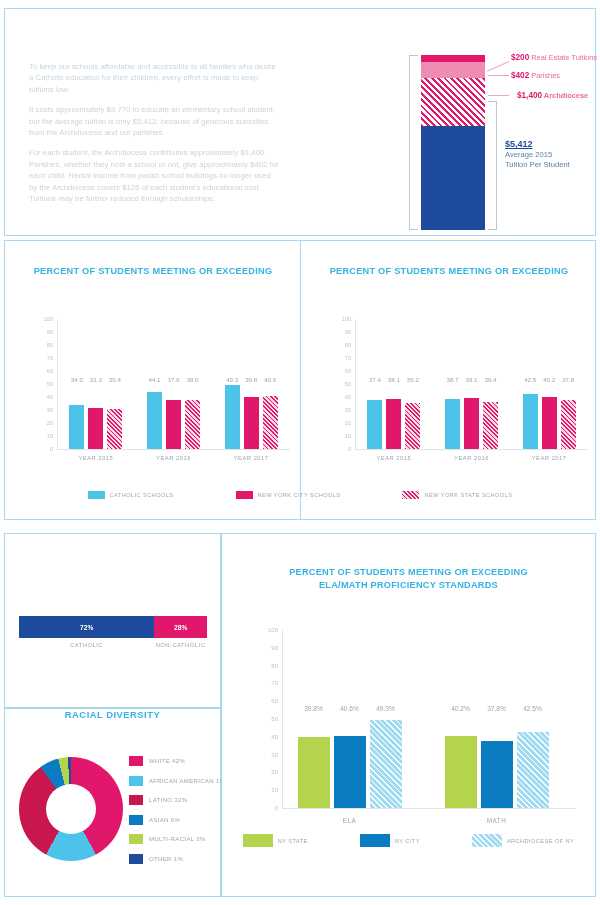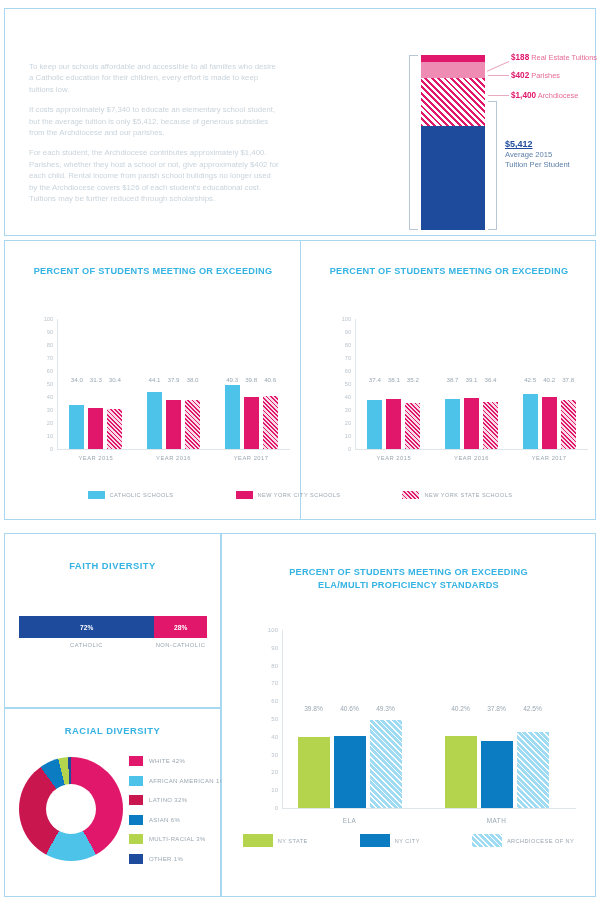--- a/index.html
+++ b/index.html
@@ -48,21 +48,21 @@
     font-size:7.6px; line-height:10.5px; color:#5b7fa6;
   }
   .lbl-avg-cost b { color:#1e4b9c; font-size:9px; }
   .lbl-tuition { position:absolute; left:180px; top:90px; font-size:7.6px; line-height:10.5px; color:#5b7fa6; }
   .lbl-tuition b { color:#1e4b9c; font-size:9px; display:block;text-decoration:underline; }
 
   .callout { position:absolute; font-size:7.4px; color:#e56a96; white-space:nowrap; }
   .callout b { color:#e0176b; font-size:8.2px; }
   .c1 { left:186px; top:4px; }
   .c2 { left:186px; top:22px; }
-  .c3 { left:186px; top:42px; }
+  .c3 { left:192px; top:42px;font-weight:bold; }
   .lead { position:absolute; height:1px; background:#e8a9c2; }
   .l1 { left:160px; top:12px; width:24px; transform:rotate(-24deg); transform-origin:right center; }
   .l2 { left:163px; top:26px; width:21px; }
   .l3 { left:163px; top:46px; width:21px; }
 
   
   #sec-prof { left: 4px; top: 240px; width: 592px; height: 280px; }
   .divider-v { position:absolute; top:0; bottom:0; width:1px; background:#a8d8ef; }
   .chart-title {
     text-align:center; color:#35b3e3; font-size:9.2px; font-weight:bold;
@@ -123,21 +123,21 @@
 </head>
 <body>
 
 <div class="page">
 
   <div class="panel" id="sec-cost">
 
 
     <div class="cost-body">
       <p>To keep our schools affordable and accessible to all families who desire a Catholic education for their children, every effort is made to keep tuitions low.</p>
-      <p>It costs approximately $7,340 to educate an elementary school student, but the average tuition is only $5,412, because of generous subsidies from the Archdiocese and our parishes.</p>
+      <p>It costs approximately $9,770 to educate an elementary school student, but the average tuition is only $5,412, because of generous subsidies from the Archdiocese and our parishes.</p>
       <p>For each student, the Archdiocese contributes approximately $1,400. Parishes, whether they host a school or not, give approximately $402 for each child. Rental income from parish school buildings no longer used by the Archdiocese covers $126 of each student's educational cost. Tuitions may be further reduced through scholarships.</p>
     </div>
 
     <div class="cost-chart">
 
 
       <div class="brace-left"></div>
 
       <div class="stack">
         <div class="seg seg-rentals" style="height:3.8%"></div>
@@ -152,21 +152,21 @@
         <b>$5,412</b>
         <span>Average 2015</span><br>
         <span>Tuition Per Student</span>
       </div>
 
       <div class="lead l1"></div>
       <div class="lead l2"></div>
       <div class="lead l3"></div>
 
       <div class="callout c1">
-        <b>$188</b>
+        <b>$200</b>
         <span>Real Estate Tuitions</span>
       </div>
       <div class="callout c2">
         <b>$402</b>
         <span>Parishes</span>
       </div>
       <div class="callout c3">
         <b>$1,400</b>
         <span>Archdiocese</span>
       </div>
@@ -266,36 +266,35 @@
           <span>NEW YORK CITY SCHOOLS</span>
         </div>
         <div class="legend-item">
           <div class="sw" style="background:#f7cfe0;background-image:repeating-linear-gradient(45deg,#e0176b 0px,#e0176b 1.2px,#f9dbe8 1.2px,#f9dbe8 3px);width:17px;height:8px;"></div>
           <span>NEW YORK STATE SCHOOLS</span>
         </div>
       </div>
   </div>
 
   <div class="panel" id="sec-faith">
-    <div class="sub-title" style="margin-top:26px">FAITH DIVERSITY</div>
 
     <div class="faith-bar">
       <div class="faith-cath" style="width:72%">
         <span>72%</span>
       </div>
       <div class="faith-non" style="width:28%">
         <span>28%</span>
       </div>
     </div>
     <div class="faith-caption" style="left:14px; width:135px; text-align:center">CATHOLIC</div>
     <div class="faith-caption" style="left:149px; width:53px; text-align:center">NON-CATHOLIC</div>
   </div>
 
   <div class="panel" id="sec-racial">
-    <div class="sub-title" style="margin-top:16px">RACIAL DIVERSITY</div>
+    <div class="sub-title" style="">RACIAL DIVERSITY</div>
 
     <div class="donut" id="race-donut" style="background: conic-gradient(rgb(224, 23, 107) 0deg, rgb(224, 23, 107) 151.2deg, rgb(78, 195, 234) 151.2deg, rgb(78, 195, 234) 208.8deg, rgb(201, 22, 79) 208.8deg, rgb(201, 22, 79) 324deg, rgb(11, 124, 193) 324deg, rgb(11, 124, 193) 345.6deg, rgb(181, 212, 78) 345.6deg, rgb(181, 212, 78) 356.4deg, rgb(30, 75, 156) 356.4deg, rgb(30, 75, 156) 360deg);">
       <div class="donut-hole"></div>
     </div>
 
     <div class="race-legend" id="race-legend">
         <div class="race-item">
           <div class="race-sw" style="background: rgb(224, 23, 107);"></div>
           <span>WHITE 42%</span>
         </div>
@@ -318,21 +317,21 @@
         <div class="race-item">
           <div class="race-sw" style="background: rgb(30, 75, 156);"></div>
           <span>OTHER 1%</span>
         </div>
       </div>
   </div>
 
   <div class="panel" id="sec-elamath">
     <div style="margin-top:32px">
       <div class="chart-title">PERCENT OF STUDENTS MEETING OR EXCEEDING</div>
-      <div class="chart-title">ELA/MULTI PROFICIENCY STANDARDS</div>
+      <div class="chart-title">ELA/MATH PROFICIENCY STANDARDS</div>
     </div>
 
     <div class="plot" id="elamath-plot" style="left:32px; top:96px; width:322px; height:178px;">
         <div class="ytick" style="top: 178px; width: 24px; text-align: right; left: 0px; right: auto; font-size: 6px;">0</div>
         <div class="ytick" style="top: 160.2px; width: 24px; text-align: right; left: 0px; right: auto; font-size: 6px;">10</div>
         <div class="ytick" style="top: 142.4px; width: 24px; text-align: right; left: 0px; right: auto; font-size: 6px;">20</div>
         <div class="ytick" style="top: 124.6px; width: 24px; text-align: right; left: 0px; right: auto; font-size: 6px;">30</div>
         <div class="ytick" style="top: 106.8px; width: 24px; text-align: right; left: 0px; right: auto; font-size: 6px;">40</div>
         <div class="ytick" style="top: 89px; width: 24px; text-align: right; left: 0px; right: auto; font-size: 6px;">50</div>
         <div class="ytick" style="top: 71.2px; width: 24px; text-align: right; left: 0px; right: auto; font-size: 6px;">60</div>

